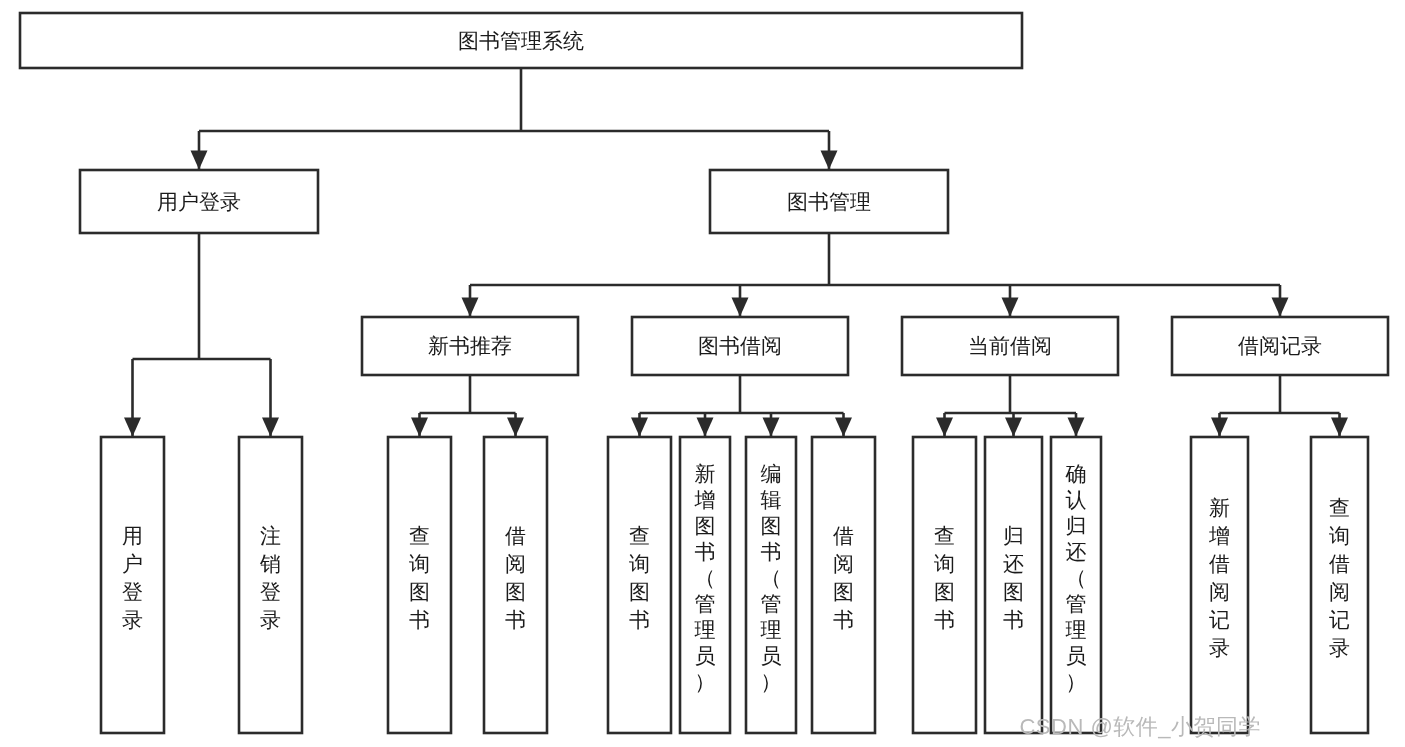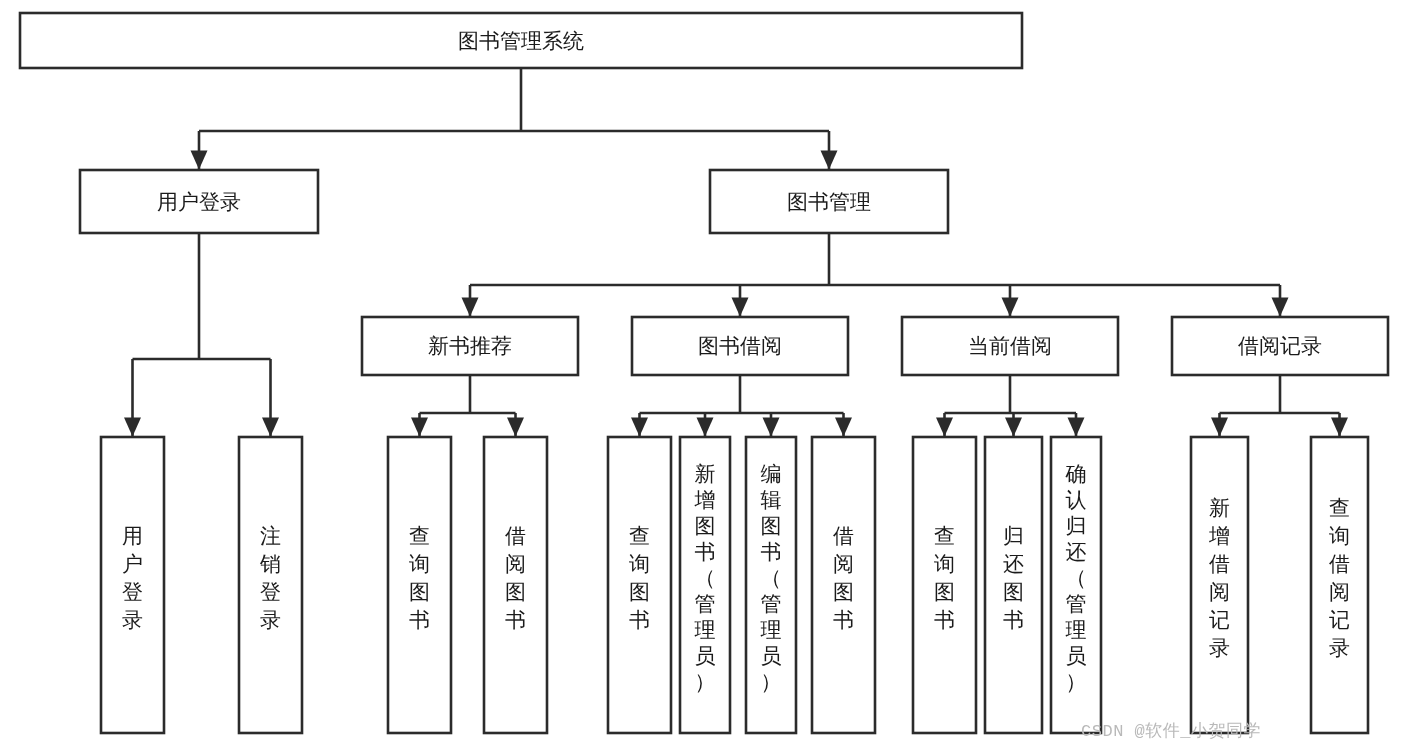--- a/index.html
+++ b/index.html
@@ -54,22 +54,22 @@
   .node-label-vertical {
     fill: #1b1b1b;
     font-family: "DejaVu Sans", "Liberation Sans", sans-serif;
     font-size: 21px;
     text-anchor: middle;
   }
   .watermark {
     position: absolute;
     right: 10px;
     bottom: 5px;
-    font-family: Liberation Mono, monospace;
-    font-size: 17px;
+    font-family: Liberation Sans, sans-serif;
+    font-size: 22px;
     color: #b9b9b9;
     letter-spacing: 0.5px;
     user-select: none;
     pointer-events: none;
   }
 </style>
 </head>
 <body>
 
 <div id="diagram-root">

